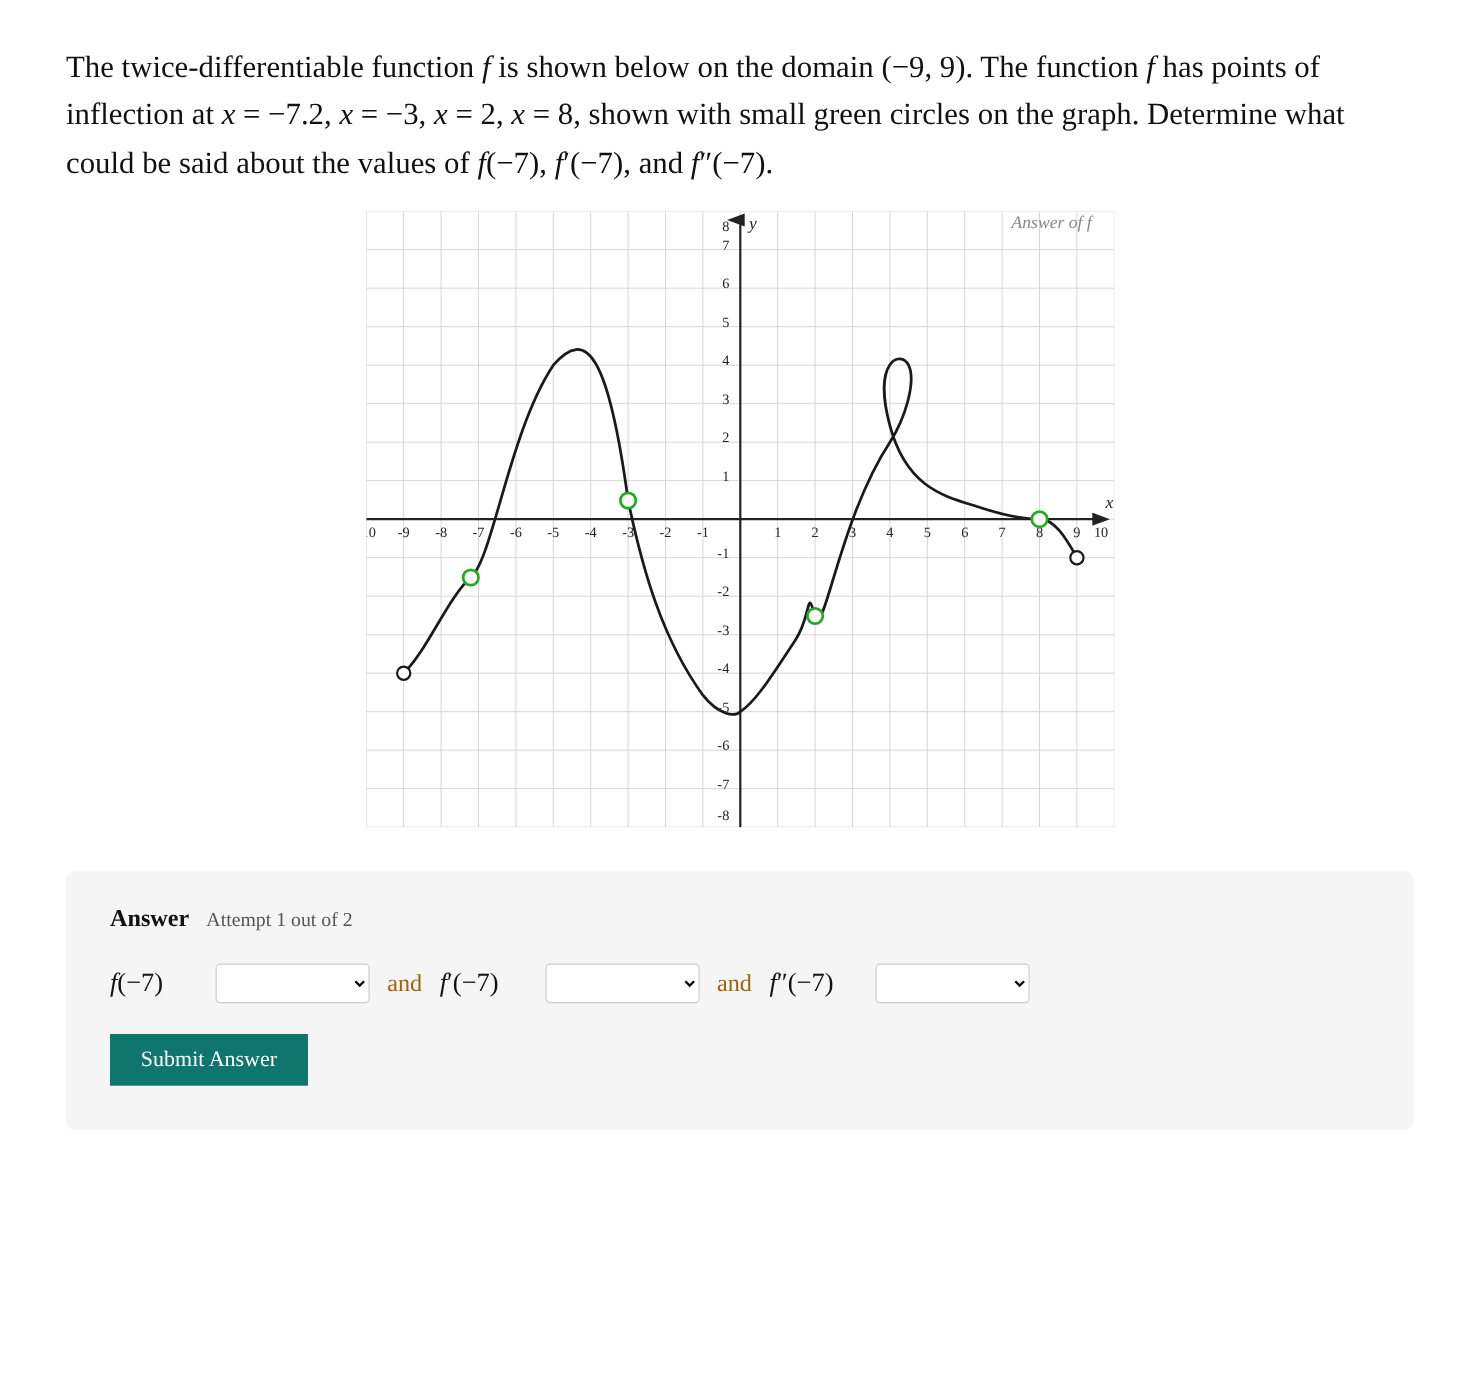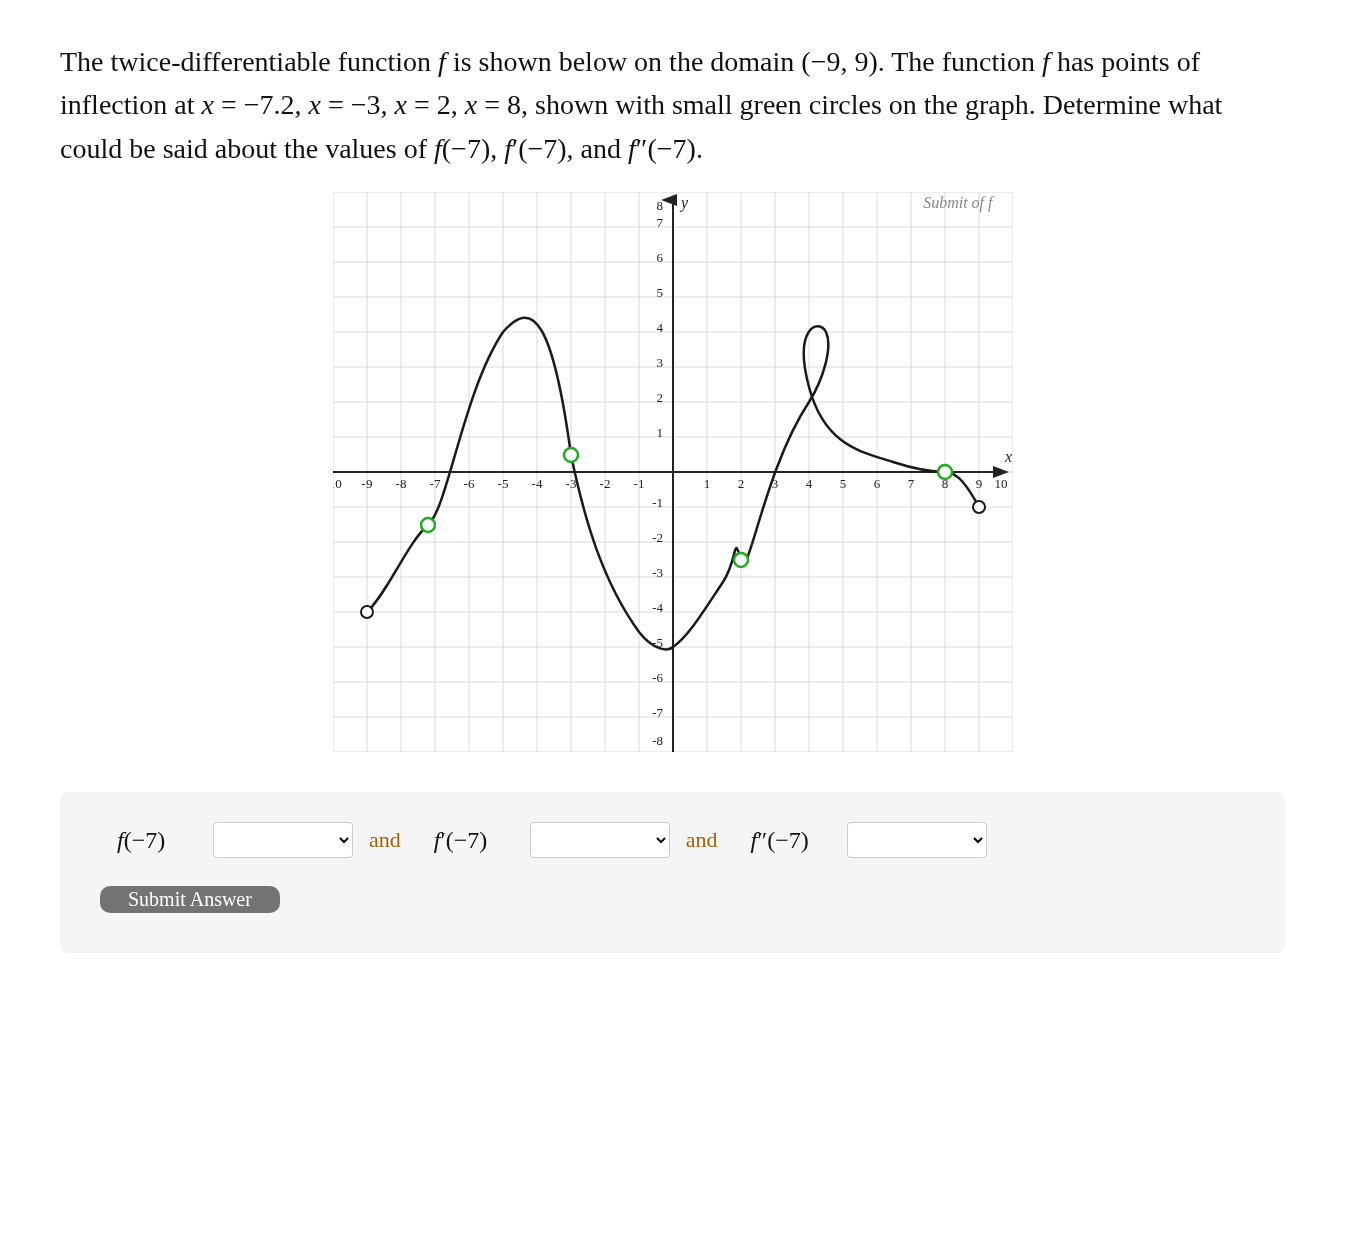--- a/index.html
+++ b/index.html
@@ -60,60 +60,59 @@
     .answer-row {
       display: flex;
       align-items: center;
       gap: 16px;
       margin-bottom: 28px;
       font-size: 24px;
     }
     .answer-row .label {
       font-size: 24px;
       min-width: 80px;
-      margin-left: 17px;
     }
     .answer-row select {
       font-size: 18px;
       padding: 6px 28px 6px 10px;
       border: 1px solid #ccc;
       border-radius: 4px;
       background: #fff;
       appearance: auto;
       min-width: 120px;
       cursor: pointer;
     }
     .answer-row .connector {
       font-size: 22px;
       color: #a16207;
     }
     .submit-btn {
-      background: #737373;
+      background: #0f766e;
       color: #fff;
       border: none;
-      border-radius: 10px;
-      padding: 2px 28px;
+      border-radius: 0;
+      padding: 12px 28px;
       font-size: 20px;
       cursor: pointer;
       font-family: Georgia, serif;
     }
   </style>
 </head>
 <body>
 
 <div class="problem-text">
   The twice-differentiable function <em>f</em> is shown below on the domain (−9, 9). The
   function <em>f</em> has points of inflection at <em>x</em> = −7.2, <em>x</em> = −3, <em>x</em> = 2, <em>x</em> = 8,
   shown with small green circles on the graph. Determine what could be said about
   the values of <em>f</em>(−7), <em>f</em>′(−7), and <em>f</em>″(−7).
 </div>
 
 <div class="graph-container">
   <div class="graph-area">
-    <div class="graph-label-title">Submit of  f</div>
+    <div class="graph-label-title">Answer of  f</div>
     <svg class="main-graph" viewBox="0 0 680 560">
 
       <defs>
         <clipPath id="graphClip">
           <rect x="0" y="0" width="680" height="560"></rect>
         </clipPath>
         <marker id="arrowX" markerWidth="8" markerHeight="8" refX="6" refY="3" orient="auto">
           <path d="M0,0 L0,6 L8,3 z" fill="#222"></path>
         </marker>
         <marker id="arrowY" markerWidth="8" markerHeight="8" refX="3" refY="6" orient="auto">
@@ -240,20 +239,24 @@
 
       <circle cx="34" cy="420" r="6" fill="white" stroke="#1a1a1a" stroke-width="2"></circle>
 
       <circle cx="646" cy="315" r="6" fill="white" stroke="#1a1a1a" stroke-width="2"></circle>
 
     </svg>
   </div>
 </div>
 
 <div class="answer-section">
+  <div class="answer-header">
+    <strong>Answer</strong>
+    <span class="attempt">Attempt 1 out of 2</span>
+  </div>
 
   <div class="answer-row">
     <span class="label"><em>f</em>(−7)</span>
     <select>
       <option value=""></option>
       <option value="lt0">&lt; 0</option>
       <option value="eq0">= 0</option>
       <option value="gt0">&gt; 0</option>
       <option value="undefined">undefined</option>
     </select>

